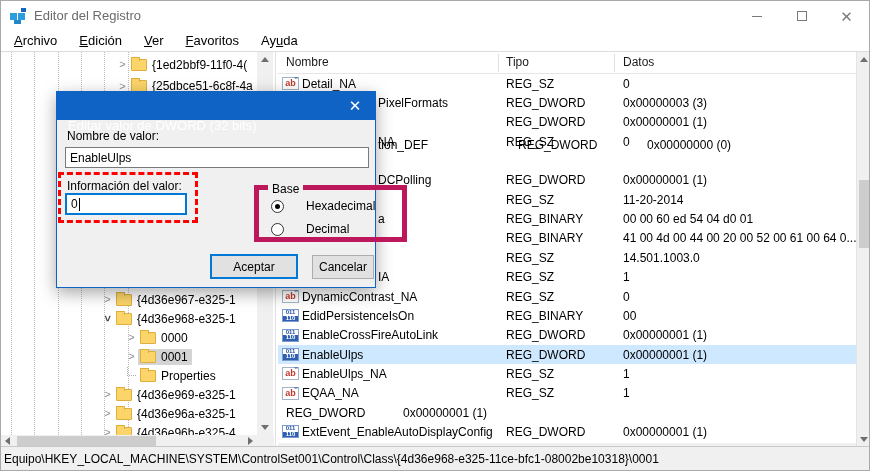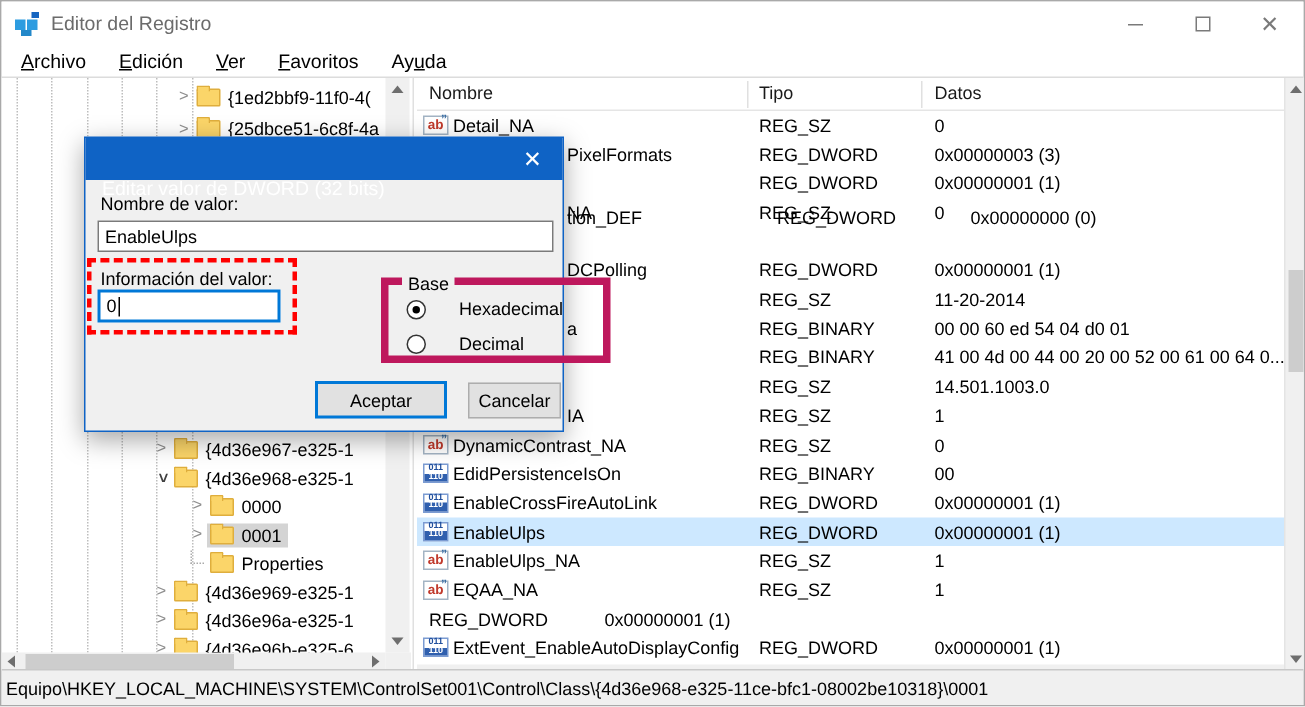--- a/index.html
+++ b/index.html
@@ -228,21 +228,21 @@
     <span class="tree-sel-wrap">
       <span class="folder"></span>
       <span class="tree-label">{4d36e96a-e325-1</span>
     </span>
   </div>
           <div class="tree-item" style="padding-left: 100px;">
     <span class="expander">&gt;</span>
 
     <span class="tree-sel-wrap">
       <span class="folder"></span>
-      <span class="tree-label">{4d36e96b-e325-6</span>
+      <span class="tree-label">{4d36e96b-e325-4</span>
     </span>
   </div>
         </div>
 
       <div class="sb-track tree-vscroll">
         <span class="sb-arrow arr-up" style="left:4px;top:5px"></span>
         <span class="sb-arrow arr-down" style="left:4px;top:373px"></span>
       </div>
 
       <div class="sb-track tree-hscroll">

